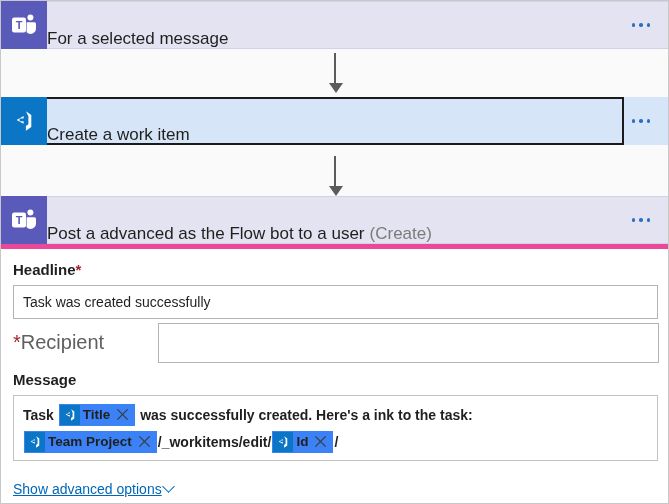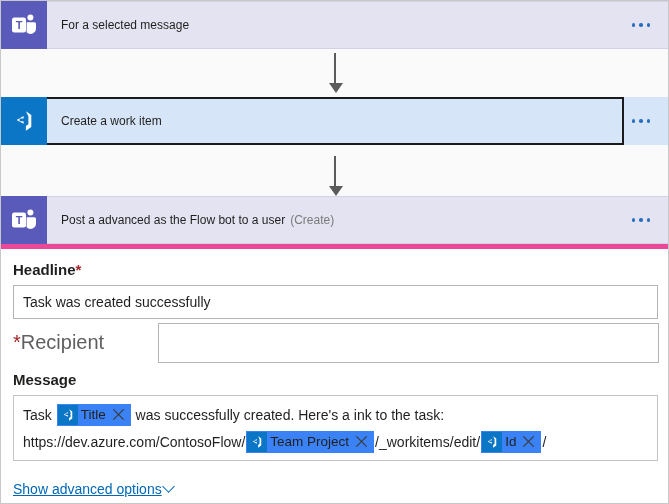--- a/index.html
+++ b/index.html
@@ -46,23 +46,22 @@
   }
   .icon-teams { background: #5a5aba; width: 46px; height: 48px;
                 display:flex; align-items:center; justify-content:center; }
   .icon-ado   { background: #0b76c6; width: 46px; height: 48px;
                 display:flex; align-items:center; justify-content:center; }
   .card-title {
     position: relative;
     z-index: 2;
     flex: 1;
     display: flex;
-    align-items: center;
-    padding-left: 14px;
-    font-size: 12px;
+    align-items: flex-end;
+    font-size: 17px;
     color: #201f1e;
     white-space: nowrap;
   }
   .card-title .preview {
     color: #7b7b7b;
     margin-left: 5px;
   }
   .card-ellipsis {
     position: relative;
     z-index: 2;
@@ -181,20 +180,21 @@
     padding: 5px 9px;
     overflow: hidden;
   }
   .msg-line {
     display: flex;
     align-items: center;
     height: 27px;
     font-size: 14px;
     color: #201f1e;
     white-space: nowrap;
+    font-weight: bold;
   }
   .msg-text { white-space: pre; }
 
   .token {
     display: inline-flex;
     align-items: center;
     background: #3b82f6;
     height: 22px;
     margin: 0 1px;
   }
@@ -354,21 +354,20 @@
             <svg width="15" height="15" viewBox="0 0 16 16" aria-hidden="true">
               <line x1="2.5" y1="2.5" x2="13.5" y2="13.5" stroke="#3b3b3b" stroke-width="1.3"></line>
               <line x1="13.5" y1="2.5" x2="2.5" y2="13.5" stroke="#3b3b3b" stroke-width="1.3"></line>
             </svg>
           </span>
         </span>
         <span class="msg-text"> was successfully created. Here's a ink to the task:</span>
       </div>
 
       <div class="msg-line">
-        <span class="msg-text">https://dev.azure.com/ContosoFlow/</span>
         <span class="token">
           <span class="token-icon">
             <svg width="14" height="14" viewBox="0 0 24 24" aria-hidden="true">
               <path d="M13.9 2.3 L19.3 6.1 L19.3 18.0 L13.9 21.7 L13.9 17.0 L16.4 15.2 L16.4 7.3 Z" fill="#ffffff"></path>
               <path d="M11.6 7.0 L11.6 9.6 L7.6 9.6 L7.6 12.2 L11.6 12.2 L11.6 14.8 L4.6 11.0 Z" fill="#ffffff"></path>
             </svg>
           </span>
           <span class="token-label">Team Project</span>
           <span class="token-x">
             <svg width="15" height="15" viewBox="0 0 16 16" aria-hidden="true">

